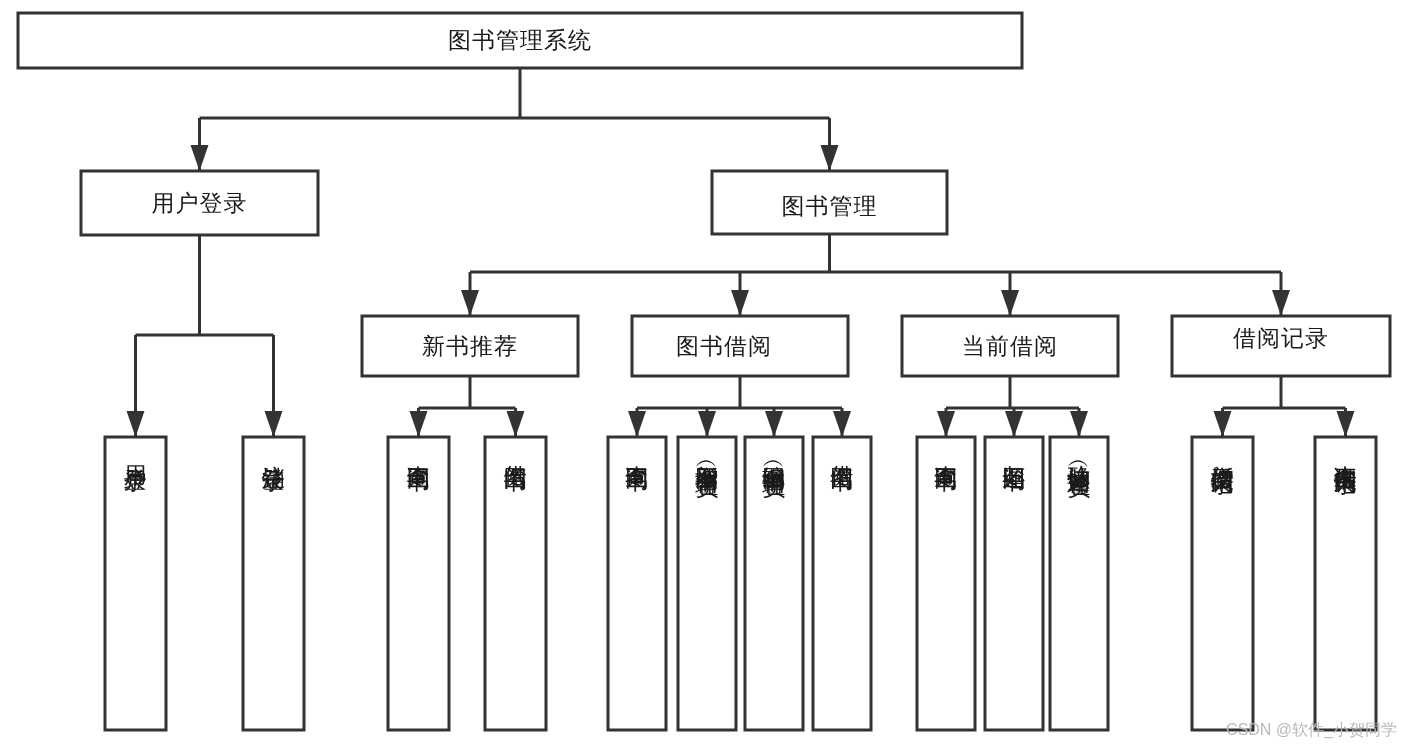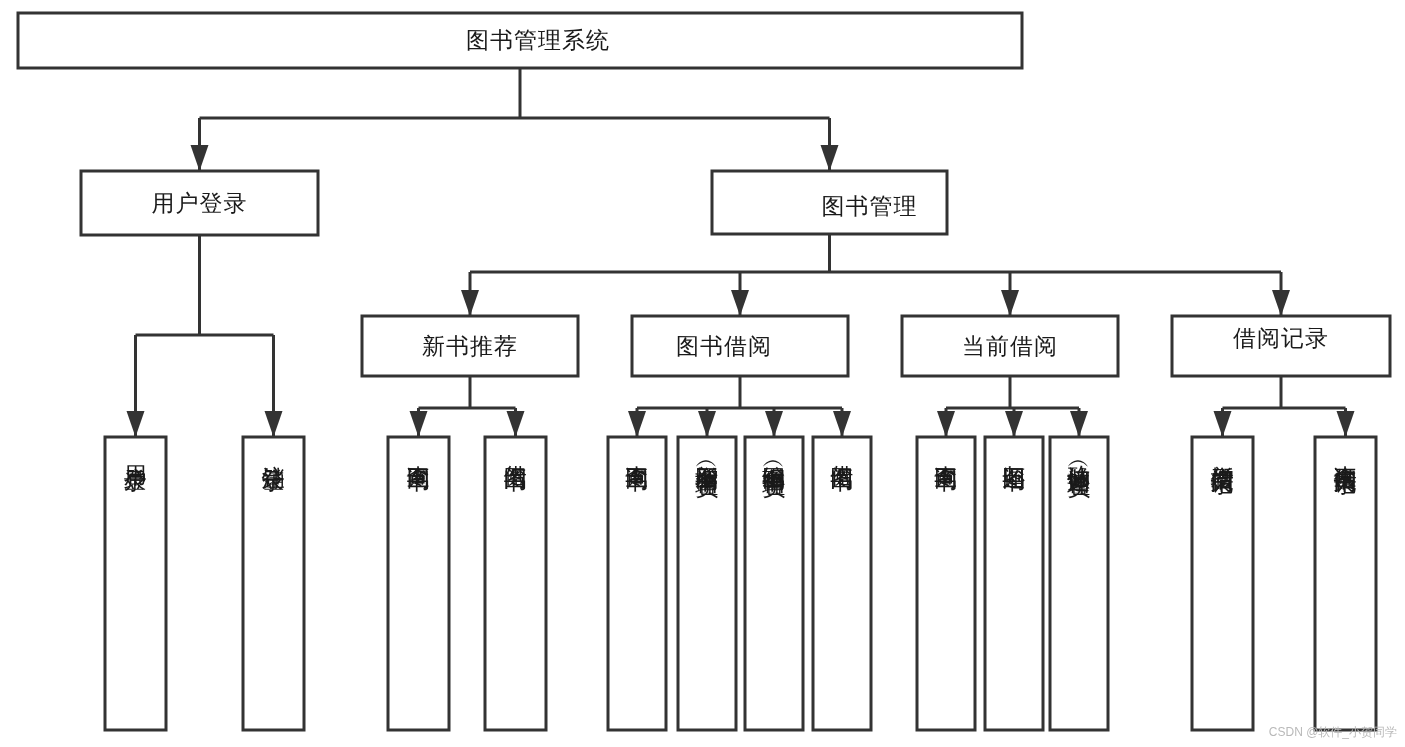--- a/index.html
+++ b/index.html
@@ -71,21 +71,21 @@
     font-size: 23px;
     color: #1a1a1a;
     letter-spacing: 1px;
     white-space: nowrap;
   }
   .watermark {
     position: absolute;
     right: 8px;
     bottom: 6px;
     font-family: "Liberation Sans", "DejaVu Sans", sans-serif;
-    font-size: 12px;
+    font-size: 16px;
     color: #b9b9b9;
     white-space: nowrap;
     pointer-events: none;
   }
 </style>
 </head>
 <body>
 
 <div id="diagram-root">
   <svg class="diagram-canvas" viewBox="0 0 1405 747">
@@ -160,33 +160,33 @@
         <rect x="902" y="316" width="216" height="60" class="node-box"></rect>
         <rect x="917" y="437" width="58" height="293" class="node-box"></rect>
         <rect x="985" y="437" width="58" height="293" class="node-box"></rect>
         <rect x="1050" y="437" width="58" height="293" class="node-box"></rect>
         <rect x="1172" y="316" width="218" height="60" class="node-box"></rect>
         <rect x="1192" y="437" width="61" height="293" class="node-box"></rect>
         <rect x="1315" y="437" width="61" height="293" class="node-box"></rect>
       </g>
   </svg>
   <div id="label-layer">
-      <div class="hlabel-wrap" style="left: 36px; top: 13px; width: 1004px; height: 55px;">
+      <div class="hlabel-wrap" style="left: 18px; top: 13px; width: 1004px; height: 55px;">
         <span class="hlabel-text">图书管理系统</span>
       </div>
       <div class="hlabel-wrap" style="left: 81px; top: 171px; width: 237px; height: 64px;">
         <span class="hlabel-text">用户登录</span>
       </div>
       <div class="vlabel-wrap" style="left: 105px; top: 447px; width: 61px; height: 279px;">
         <span class="vlabel-text">用户登录</span>
       </div>
       <div class="vlabel-wrap" style="left: 243px; top: 447px; width: 61px; height: 279px;">
         <span class="vlabel-text">注销登录</span>
       </div>
-      <div class="hlabel-wrap" style="left: 752px; top: 171px; width: 235px; height: 71px;">
+      <div class="hlabel-wrap" style="left: 712px; top: 171px; width: 235px; height: 71px;">
         <span class="hlabel-text">图书管理</span>
       </div>
       <div class="hlabel-wrap" style="left: 362px; top: 316px; width: 216px; height: 60px; align-items: center;">
         <span class="hlabel-text">新书推荐</span>
       </div>
       <div class="vlabel-wrap" style="left: 388px; top: 447px; width: 61px; height: 279px;">
         <span class="vlabel-text">查询图书</span>
       </div>
       <div class="vlabel-wrap" style="left: 485px; top: 447px; width: 61px; height: 279px;">
         <span class="vlabel-text">借阅图书</span>

